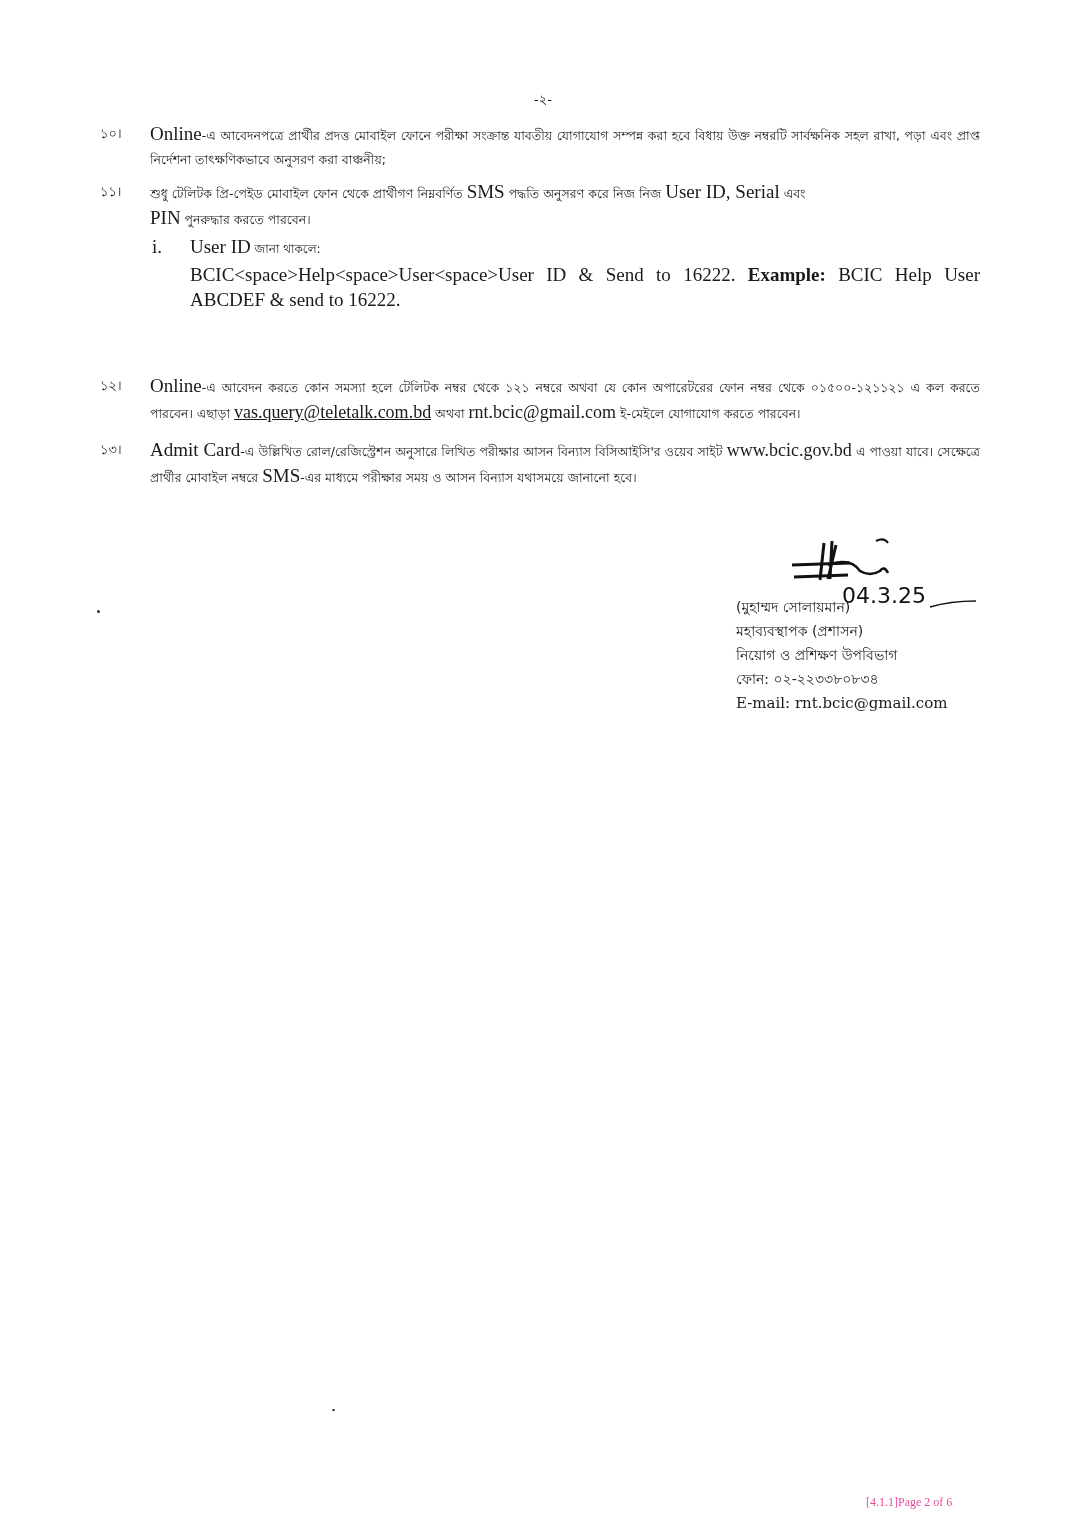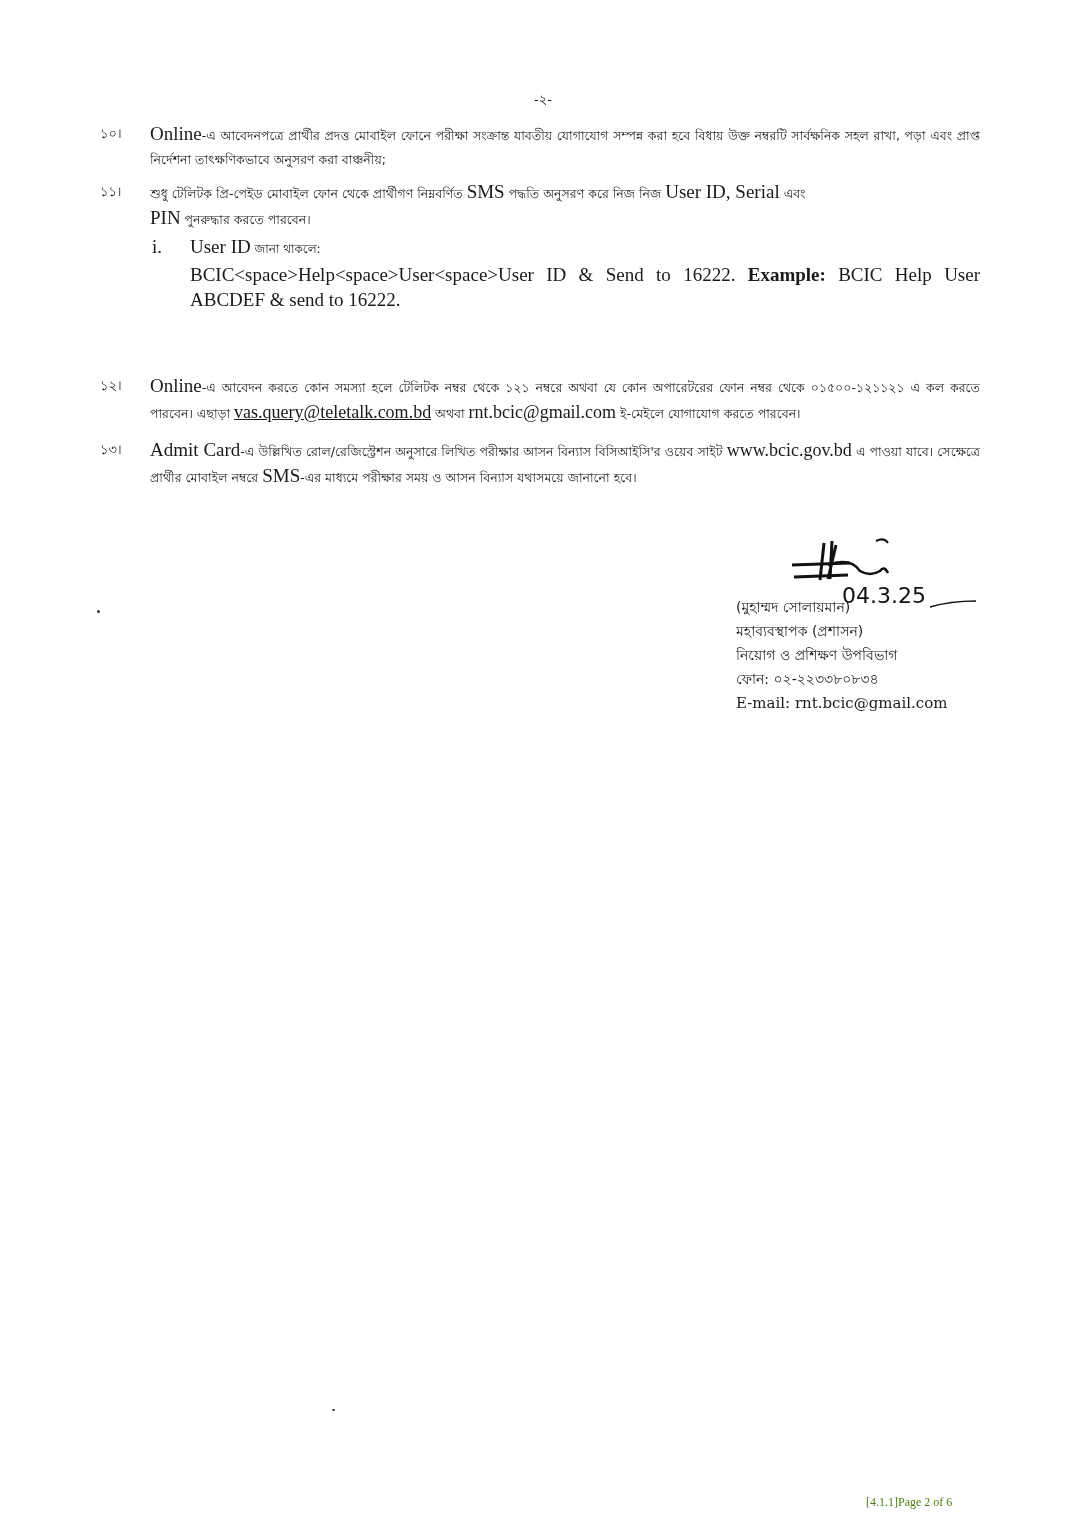--- a/index.html
+++ b/index.html
@@ -34,21 +34,21 @@
     .bold { font-weight: bold; }
     .link { text-decoration: underline; }
     .sig-block {
       position: absolute; left: 736px; top: 595px; width: 300px; 
       font-family: "DejaVu Sans", sans-serif; font-size: 14px; line-height: 24px;
     }
     .sig-block .email { font-family: "DejaVu Serif", serif; font-size: 15px; }
     .signature { position: absolute; left: 780px; top: 535px; width: 200px; height: 80px; }
     .footer {
       position: absolute; left: 866px; top: 1495px;
-      font-family: "Liberation Serif", serif; font-size: 12px; color: #4d7c0f;
+      font-family: "Liberation Serif", serif; font-size: 12px; color: #ec4899;
     }
     .speck { position: absolute; background: #333; border-radius: 50%; }
   </style>
 </head>
 <body>
 
 <div class="page-num">-২-</div>
 
 <div class="item" style="top:122px;">
   <span class="num">১০।</span>

